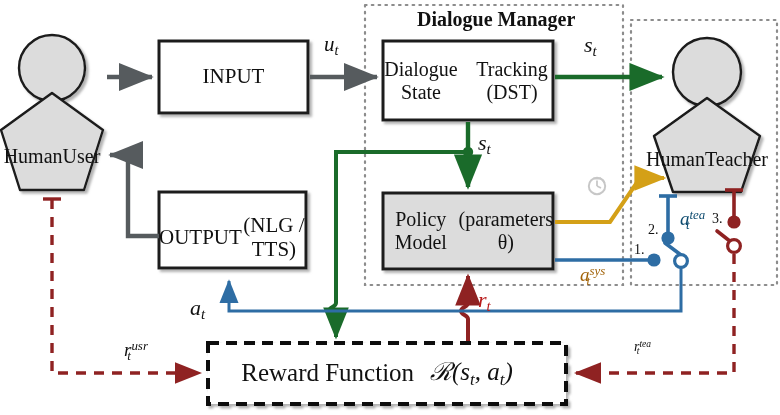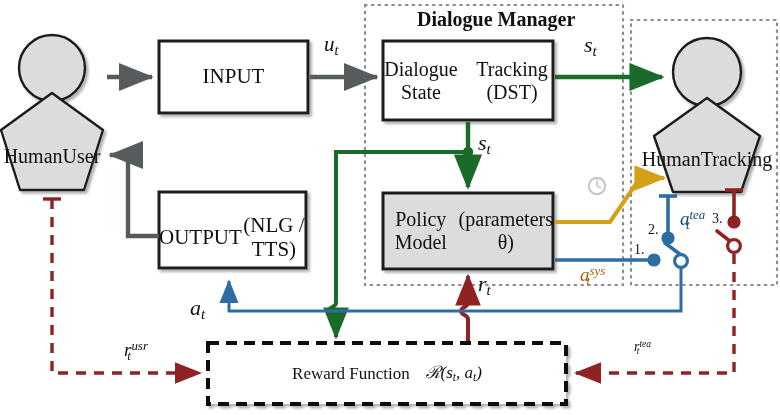--- a/index.html
+++ b/index.html
@@ -158,21 +158,21 @@
 
   <div class="lbl" style="left:417px; top:8px; font-size:20px;font-weight:bold;">Dialogue Manager</div>
 
   <div class="boxtext" style="left:6px; top:125px; width:92px; height:62px; font-size:20px;">
     <span>Human</span>
     <span>User</span>
   </div>
 
   <div class="boxtext" style="left:657px; top:128px; width:100px; height:62px; font-size:20px;">
     <span>Human</span>
-    <span>Tracking</span>
+    <span>Teacher</span>
   </div>
 
   <div class="boxtext" style="left:159px; top:41px; width:149px; height:72px; font-size:21px;">
     <span>INPUT</span>
   </div>
 
   <div class="boxtext" style="left:159px; top:192px; width:147px; height:92px; font-size:21px;">
     <span>OUTPUT</span>
     <span>(NLG / TTS)</span>
   </div>
@@ -180,21 +180,21 @@
   <div class="boxtext" style="left:383px; top:41px; width:170px; height:79px; font-size:20px;gap:12px;">
     <span>Dialogue State</span>
     <span>Tracking (DST)</span>
   </div>
 
   <div class="boxtext" style="left:383px; top:193px; width:170px; height:76px; font-size:20px;">
     <span>Policy Model</span>
     <span>(parameters θ)</span>
   </div>
 
-  <div class="boxtext" style="left:208px; top:343px; width:358px; height:61px; font-size:17px; flex-direction:row;">
+  <div class="boxtext" style="left:198px; top:343px; width:358px; height:61px; font-size:25px; flex-direction:row;">
     <span>Reward Function</span>
     <span style="margin-left:16px;">
       <span class="cal">ℛ</span><span class="math">(s</span><span class="sub">t</span><span class="math">, a</span><span class="sub">t</span><span class="math">)</span>
     </span>
   </div>
 
   <div class="lbl" style="left:324px; top:33px; font-size:21px;">
     <span class="math">u</span><span class="sub">t</span>
   </div>
 
@@ -203,21 +203,21 @@
   </div>
 
   <div class="lbl" style="left:478px; top:131px; font-size:22px;">
     <span class="math">s</span><span class="sub">t</span>
   </div>
 
   <div class="lbl" style="left:190px; top:288px; font-size:22px;margin-top:8px;">
     <span class="math">a</span><span class="sub">t</span>
   </div>
 
-  <div class="lbl" style="left:478px; top:272px; font-size:22px; color:#0f172a;">
+  <div class="lbl" style="left:478px; top:288px; font-size:22px; color:#b91c1c;">
     <span class="math">r</span><span class="sub">t</span>
   </div>
 
   <div class="lbl" style="left:580px; top:264px; font-size:19px; color:#a16207;">
     <span class="math">a</span><span class="sup">sys</span><span class="sub" style="margin-left:-1.45em;">t</span>
   </div>
 
   <div class="lbl" style="left:680px; top:208px; font-size:19px; color:#0c4a6e;">
     <span class="math">a</span><span class="sup">tea</span><span class="sub" style="margin-left:-1.5em;">t</span>
   </div>

